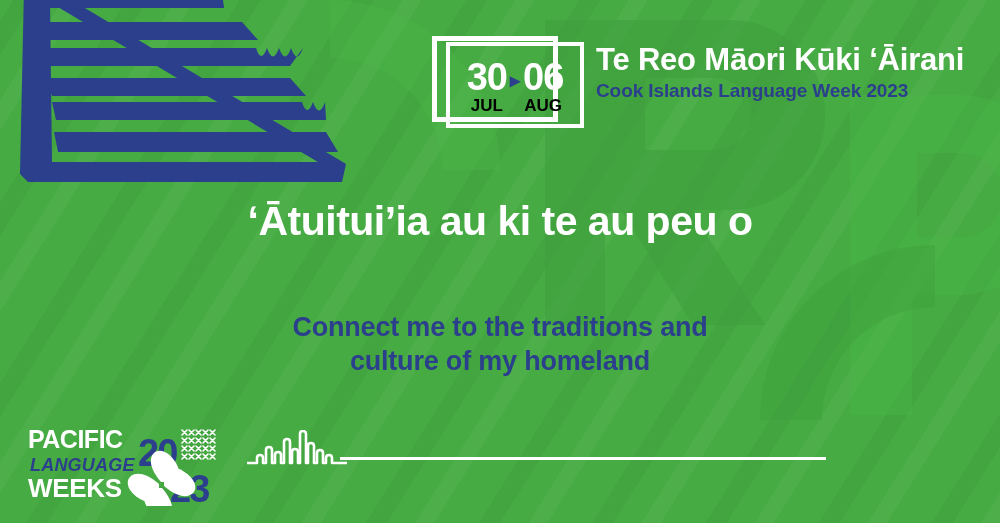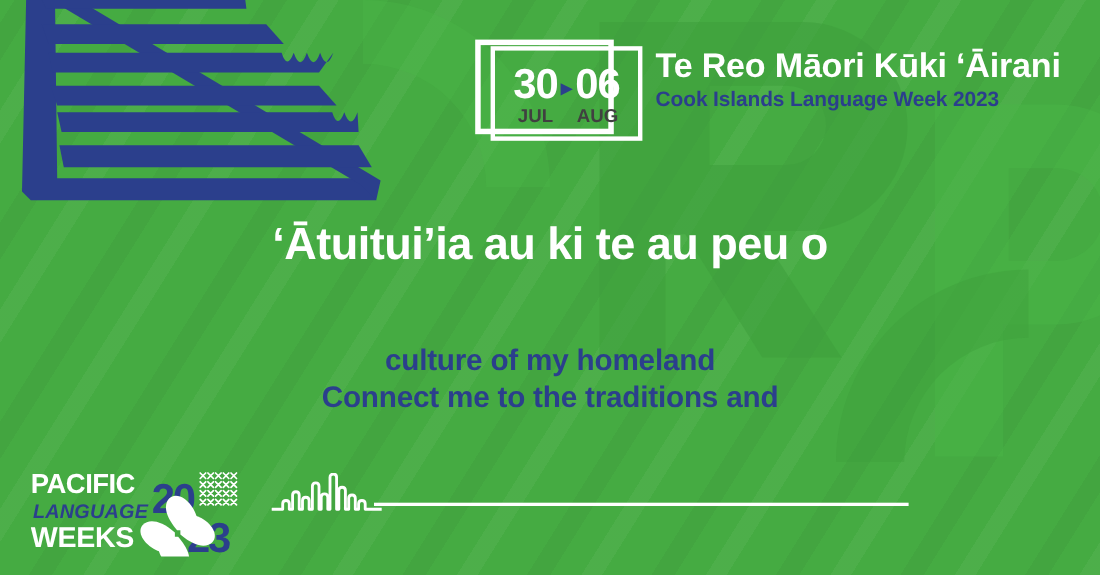--- a/index.html
+++ b/index.html
@@ -57,21 +57,21 @@
   }
   .date-inner{
     display:flex;align-items:flex-start;justify-content:center;
     gap:2px;padding-top:2px;
   }
   .dgroup{display:flex;flex-direction:column;align-items:center;line-height:1;}
   .dnum{
     font-size:38px;font-weight:bold;color:#ffffff;letter-spacing:-1px;
   }
   .dmon{
-    font-size:17px;font-weight:bold;color:#404040;margin-top:1px;letter-spacing:0px;
+    font-size:17px;font-weight:bold;color:#000000;margin-top:1px;letter-spacing:0px;
   }
   .darrow{
     color:#2b3f8c;font-size:20px;font-weight:bold;line-height:1;
     align-self:flex-start;margin-top:12px;padding:0 1px;
   }
 
   .titleblock{
     position:absolute;left:596px;top:44px;
   }
   .title-main{
@@ -196,22 +196,22 @@
   <div class="titleblock">
     <div class="title-main">Te Reo Māori Kūki ʻĀirani</div>
     <div class="title-sub">Cook Islands Language Week 2023</div>
   </div>
 
   <div class="headline">
     <span class="ln">ʻĀtuitui’ia au ki te au peu o</span>
   </div>
 
   <div class="subhead">
+    <span class="ln">Connect me to the traditions and</span>
     <span class="ln">culture of my homeland</span>
-    <span class="ln">Connect me to the traditions and</span>
   </div>
 
   <div class="plw-logo">
     <svg viewBox="0 0 205 82" xmlns="http://www.w3.org/2000/svg">
       <text x="0" y="24" font-family="Liberation Sans, sans-serif" font-size="25" font-weight="bold" fill="#ffffff" letter-spacing="-0.5">PACIFIC</text>
       <text x="2" y="47" font-family="Liberation Sans, sans-serif" font-size="18" font-weight="bold" font-style="italic" fill="#2b3f8c" letter-spacing="0.2">LANGUAGE</text>
       <text x="0" y="73" font-family="Liberation Sans, sans-serif" font-size="26" font-weight="bold" fill="#ffffff" letter-spacing="-0.3">WEEKS</text>
 
       <text x="110" y="42" font-family="Liberation Sans, sans-serif" font-size="38" font-weight="bold" fill="#2b3f8c" letter-spacing="-2">20</text>
       <text x="142" y="78" font-family="Liberation Sans, sans-serif" font-size="38" font-weight="bold" fill="#2b3f8c" letter-spacing="-2">23</text>

